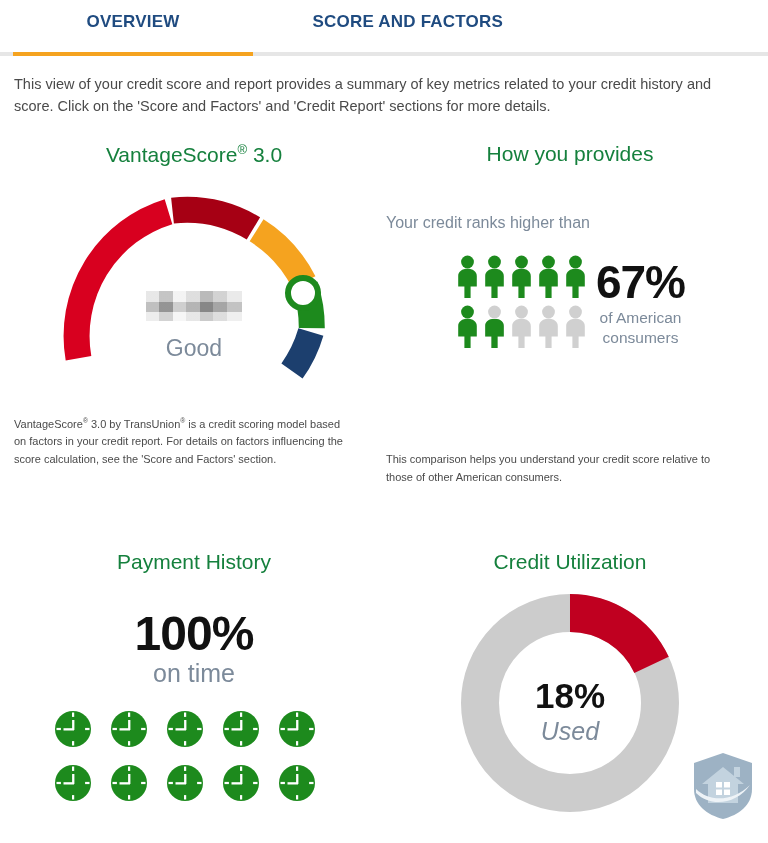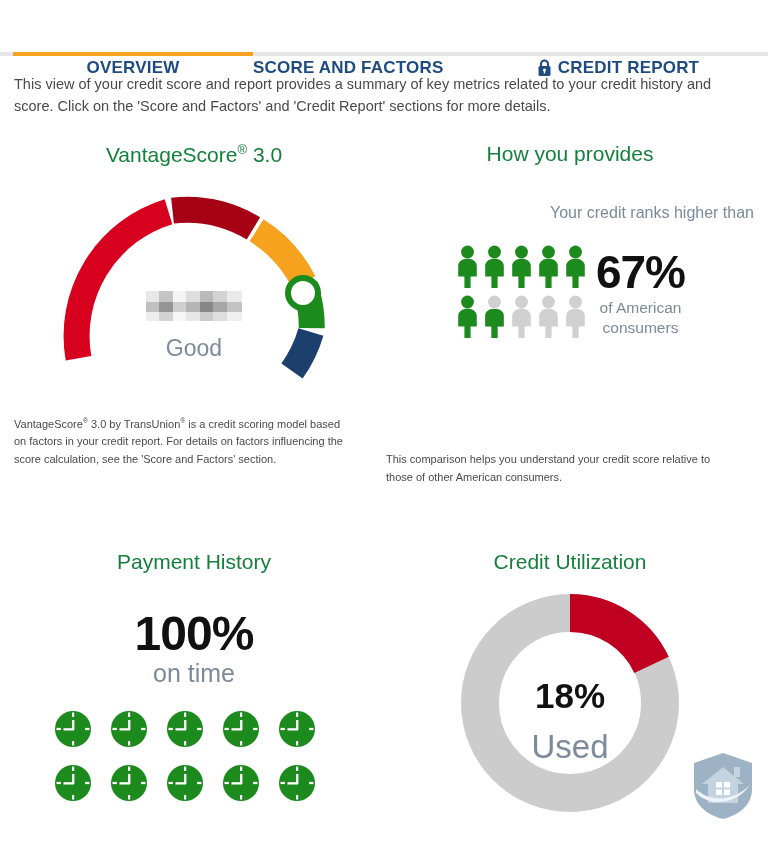--- a/index.html
+++ b/index.html
@@ -12,30 +12,30 @@
   }
   .page { position: relative; width: 768px; height: 843px; }
 
   
   .tabbar {
     position: absolute; top: 0; left: 0;
     width: 768px; height: 60px;
   }
   .tabs-row {
     display: flex; align-items: center;
-    height: 44px; padding-left: 13px; margin-top: 46px;
+    height: 44px; padding-left: 13px;
   }
   .tab {
     font-size: 17px; font-weight: bold;
     color: #1f4b80; letter-spacing: .2px;
     white-space: nowrap; cursor: pointer;
     display: flex; align-items: center; gap: 6px;
   }
   .tab.t-overview { width: 240px; justify-content: center; }
-  .tab.t-score    { width: 250px; justify-content: flex-start; }
+  .tab.t-score    { width: 250px; justify-content: flex-end; }
   .tab.t-report   { width: 230px; justify-content: center; }
   .lock-icon { display: inline-block; line-height: 0; }
   .tab-underline {
     position: absolute; top: 52px; left: 0;
     width: 768px; height: 4px; background: #e6e6e6;
   }
   .tab-underline .active {
     position: absolute; left: 13px; top: 0;
     width: 240px; height: 4px; background: #f5a31f;
   }
@@ -77,22 +77,22 @@
     content: ""; position: absolute; inset: 0;
     background:
       linear-gradient(0deg, rgba(255,255,255,.55) 0 30%, rgba(120,120,120,.25) 30% 62%, rgba(255,255,255,.4) 62% 100%);
   }
   .score-label {
     margin-top: 10px; font-size: 23px; color: #7c8a9a;
   }
 
   
   .compare-sub {
-    text-align: right; font-size: 16px;
-    color: #7c8a9a; margin-top: 38px;
+    text-align: left; font-size: 16px;
+    color: #7c8a9a; margin-top: 48px;
   }
   .compare-body {
     display: flex; align-items: center; justify-content: center;
     gap: 4px; margin-top: 22px;
   }
   .people-grid {
     display: grid; grid-template-columns: repeat(5, 27px);
     grid-auto-rows: 50px; align-items: center;
   }
   .pct-block { margin-left: 2px; }
@@ -129,47 +129,36 @@
     align-items: center; margin-top: 16px;
   }
 
   .donut-wrap { position: relative; height: 250px; margin-top: 14px; }
   .donut-svg { position: absolute; left: 50%; top: 0; transform: translateX(-50%); }
   .donut-center {
     position: absolute; left: 50%; top: 88px;
     transform: translateX(-50%); text-align: center; width: 160px;
   }
   .donut-pct { font-size: 35px; font-weight: bold; color: #111111; }
-  .donut-sub { font-size: 33px; color: #7c8a9a; margin-top: 12px; }
+  .donut-sub { font-size: 25px; color: #7c8a9a; margin-top: 1px; font-style: italic; }
 
   .watermark { position: absolute; right: 12px; bottom: 22px; line-height: 0; }
 </style>
 </head>
 <body>
 
 <div class="page">
 
   <div class="tabbar">
     <div class="tabs-row">
       <div class="tab t-overview">
         <span>OVERVIEW</span>
       </div>
       <div class="tab t-score">
         <span>SCORE AND FACTORS</span>
-      </div>
-      <div class="tab t-report">
-        <span class="lock-icon">
-          <svg width="15" height="18" viewBox="0 0 15 18">
-            <path d="M4 7V5a3.5 3.5 0 0 1 7 0v2" fill="none" stroke="#1f4b80" stroke-width="2.1"></path>
-            <rect x="1.5" y="7" width="12" height="10" rx="1.6" fill="#1f4b80"></rect>
-            <circle cx="7.5" cy="11" r="1.5" fill="#ffffff"></circle>
-            <rect x="6.8" y="11.4" width="1.4" height="3" fill="#ffffff"></rect>
-          </svg>
-        </span>
-        <span>CREDIT REPORT</span>
       </div>
     </div>
     <div class="tab-underline">
       <div class="active"></div>
     </div>
   </div>
 
   <p class="intro">This view of your credit score and report provides a summary of key metrics related to your credit history and score. Click on the 'Score and Factors' and 'Credit Report' sections for more details.</p>
 
   <div class="col-left" style="top:142px;">

